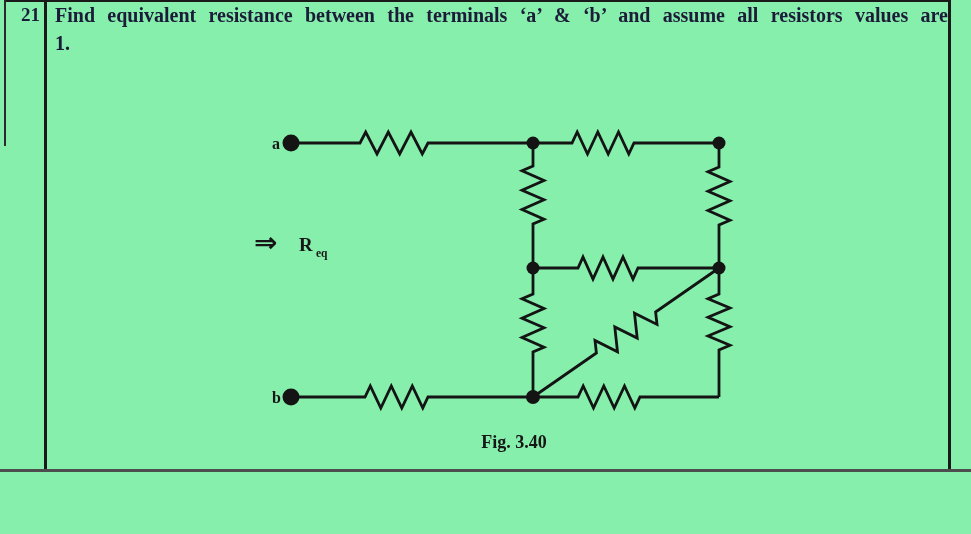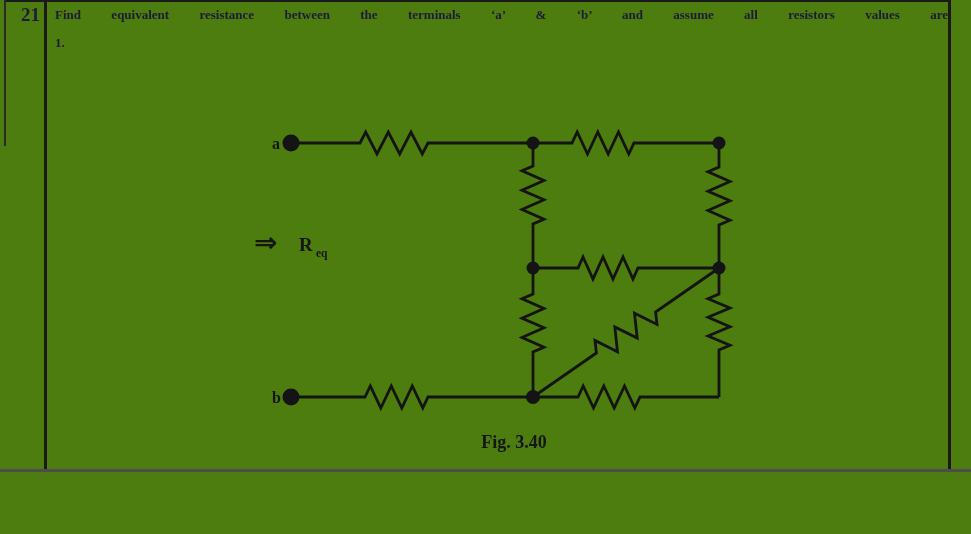--- a/index.html
+++ b/index.html
@@ -1,38 +1,38 @@
 <!DOCTYPE html>
 <html><head>
 <meta charset="utf-8">
 <style>
   html,body{margin:0;padding:0;background:#fff;}
   .page{
     position:relative;
     width:971px;height:534px;
-    background:#4d7c0f;
+    background:#86efac;
     font-family:"Liberation Serif","DejaVu Serif",serif;
     overflow:hidden;
   }
   
   .v-line,.h-line{position:absolute;background:#1a1a1a;}
   .left-partial-border{left:4px;top:0;width:2px;height:146px;background:#2a2a2a;}
   .num-separator{left:44px;top:0;width:2.5px;height:471px;}
   .right-border{left:948px;top:0;width:2.5px;height:471px;}
   .top-border{left:4px;top:0;width:947px;height:2px;}
   .bottom-border{left:0;top:469px;width:971px;height:3px;background:#4d4d4d;}
 
   .q-number{
     position:absolute;left:4px;top:1px;width:36px;
     text-align:right;font-weight:bold;font-size:19px;line-height:28px;
     color:#1c1c38;
   }
   .question{
     position:absolute;left:55px;top:1px;width:893px;
-    font-weight:bold;font-size:13px;line-height:28px;color:#1c1c38;
+    font-weight:bold;font-size:20px;line-height:28px;color:#1c1c38;
   }
   .q-line1{text-align:justify;text-align-last:justify;text-justify:inter-word;white-space:normal;}
   .q-line2{text-align:left;}
 
   .figure-svg{position:absolute;left:0;top:0;}
   .wire{fill:none;stroke:#141414;stroke-width:2.8;stroke-linejoin:miter;}
   .node{fill:#141414;stroke:none;}
   .fig-label{font-family:"Liberation Serif","DejaVu Serif",serif;font-weight:bold;fill:#161616;}
   .terminal-label{font-size:16px;}
   .req-arrow{font-family:"DejaVu Sans",sans-serif;font-weight:bold;font-size:28px;}

